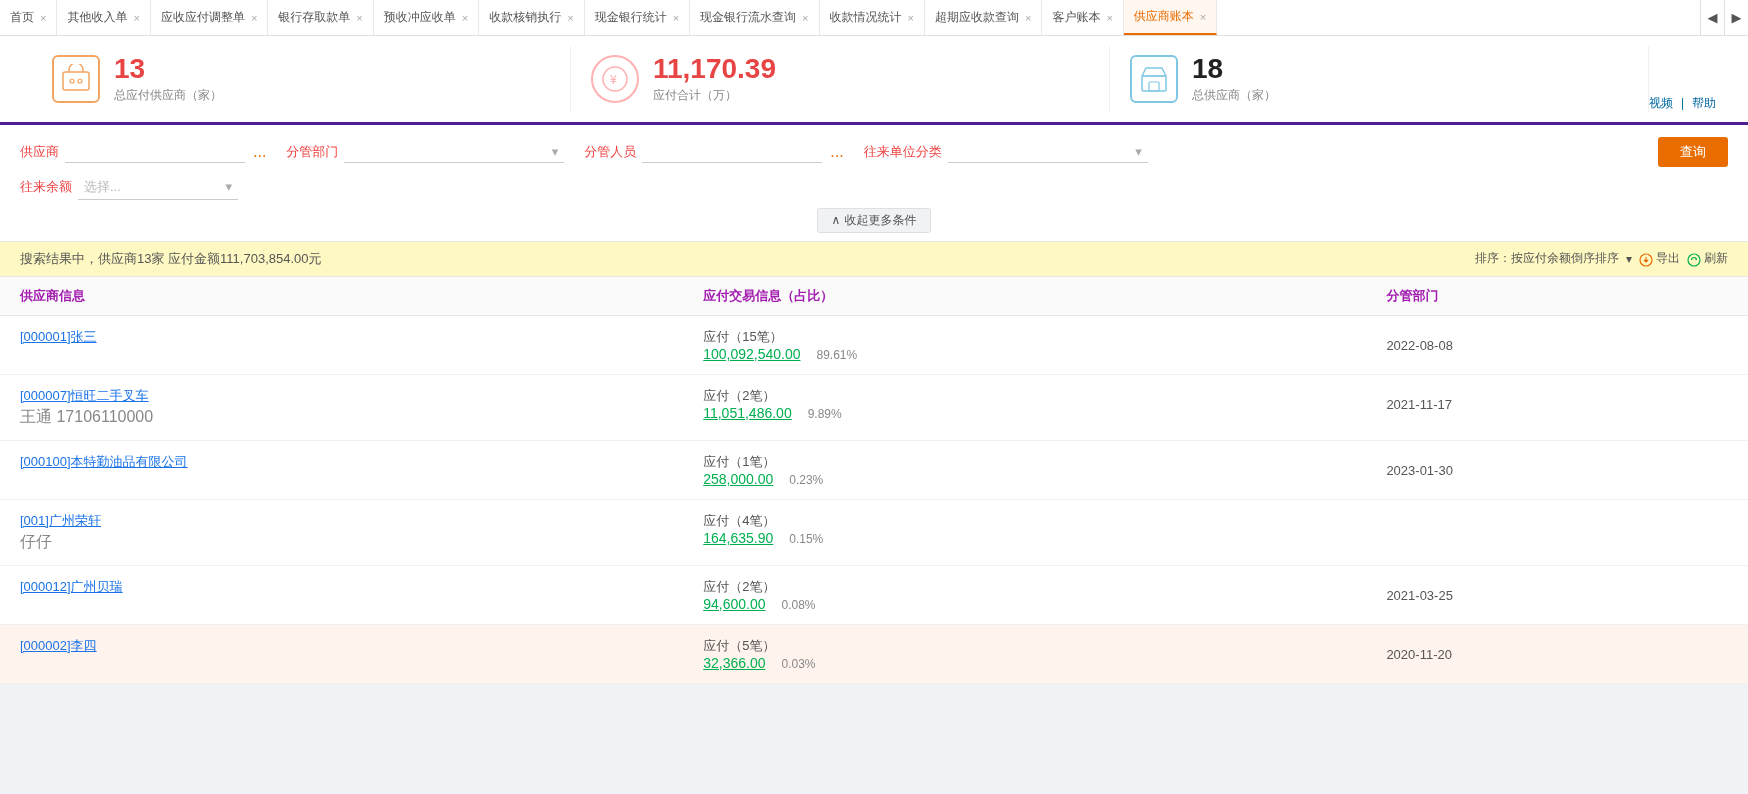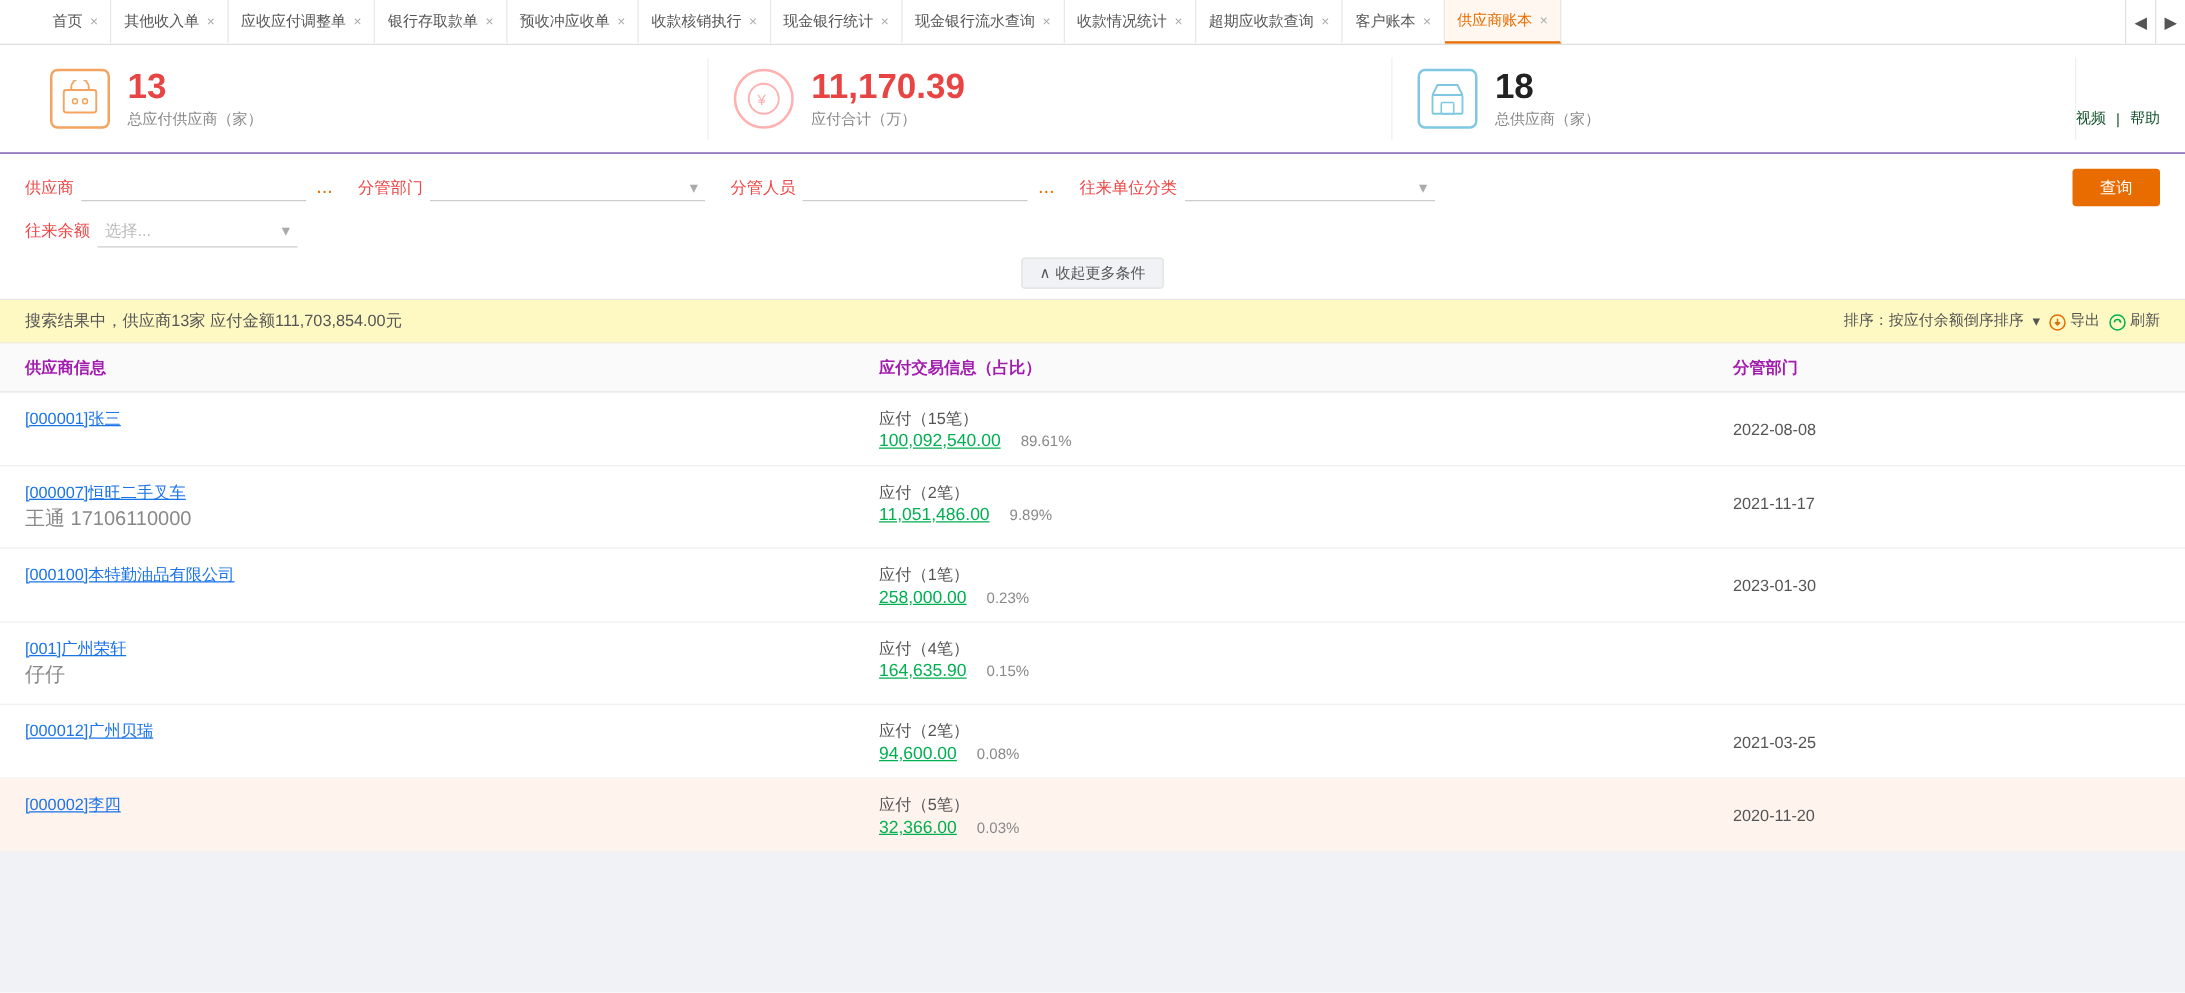--- a/index.html
+++ b/index.html
@@ -46,23 +46,23 @@
       justify-content: center;
       cursor: pointer;
       color: #555;
       border-left: 1px solid #e0e0e0;
     }
 
     
     .summary-bar {
       display: flex;
       background: #fff;
-      border-bottom: 1px solid #4c1d95;
-      padding: 10px 20px;
-      align-items: flex-start;
+      border-bottom: 3px solid #4c1d95;
+      padding: 10px 32px;
+      align-items: flex-end;
       gap: 0;
     }
     .summary-card {
       display: flex;
       align-items: center;
       flex: 1;
       padding: 8px 20px;
       border-right: 1px solid #f0f0f0;
     }
     .summary-card:last-child { border-right: none; }
@@ -87,21 +87,21 @@
       margin-top: 2px;
     }
     .top-right-links {
       margin-left: auto;
       display: flex;
       align-items: center;
       font-size: 12px;
       color: #555;
       gap: 8px;
     }
-    .top-right-links span { cursor: pointer; color: #14532d; margin-top: 40px; }
+    .top-right-links span { cursor: pointer; color: #0369a1; margin-top: 40px; }
     .separator { color: #ccc; }
 
     
     .filter-area {
       background: #fff;
       padding: 12px 20px 8px;
       border-bottom: 1px solid #e8e8e8;
     }
     .filter-row {
       display: flex;
@@ -295,21 +295,21 @@
       border: 2px solid #7ec8e3;
       border-radius: 6px;
       display: flex; align-items: center; justify-content: center;
       color: #7ec8e3; font-size: 20px;
     }
   </style>
 </head>
 <body>
 
 <div class="nav-bar">
-  <div id="nav-tabs-container" style="display:flex; align-items:center; height:100%; flex:1; overflow:hidden;padding-left:32px;">
+  <div id="nav-tabs-container" style="display:flex; align-items:center; height:100%; flex:1; overflow:hidden;">
       <div class="nav-tab">
         <span>首页</span>
         <span class="close-icon">×</span>
       </div>
       <div class="nav-tab">
         <span>其他收入单</span>
         <span class="close-icon">×</span>
       </div>
       <div class="nav-tab">
         <span>应收应付调整单</span>

